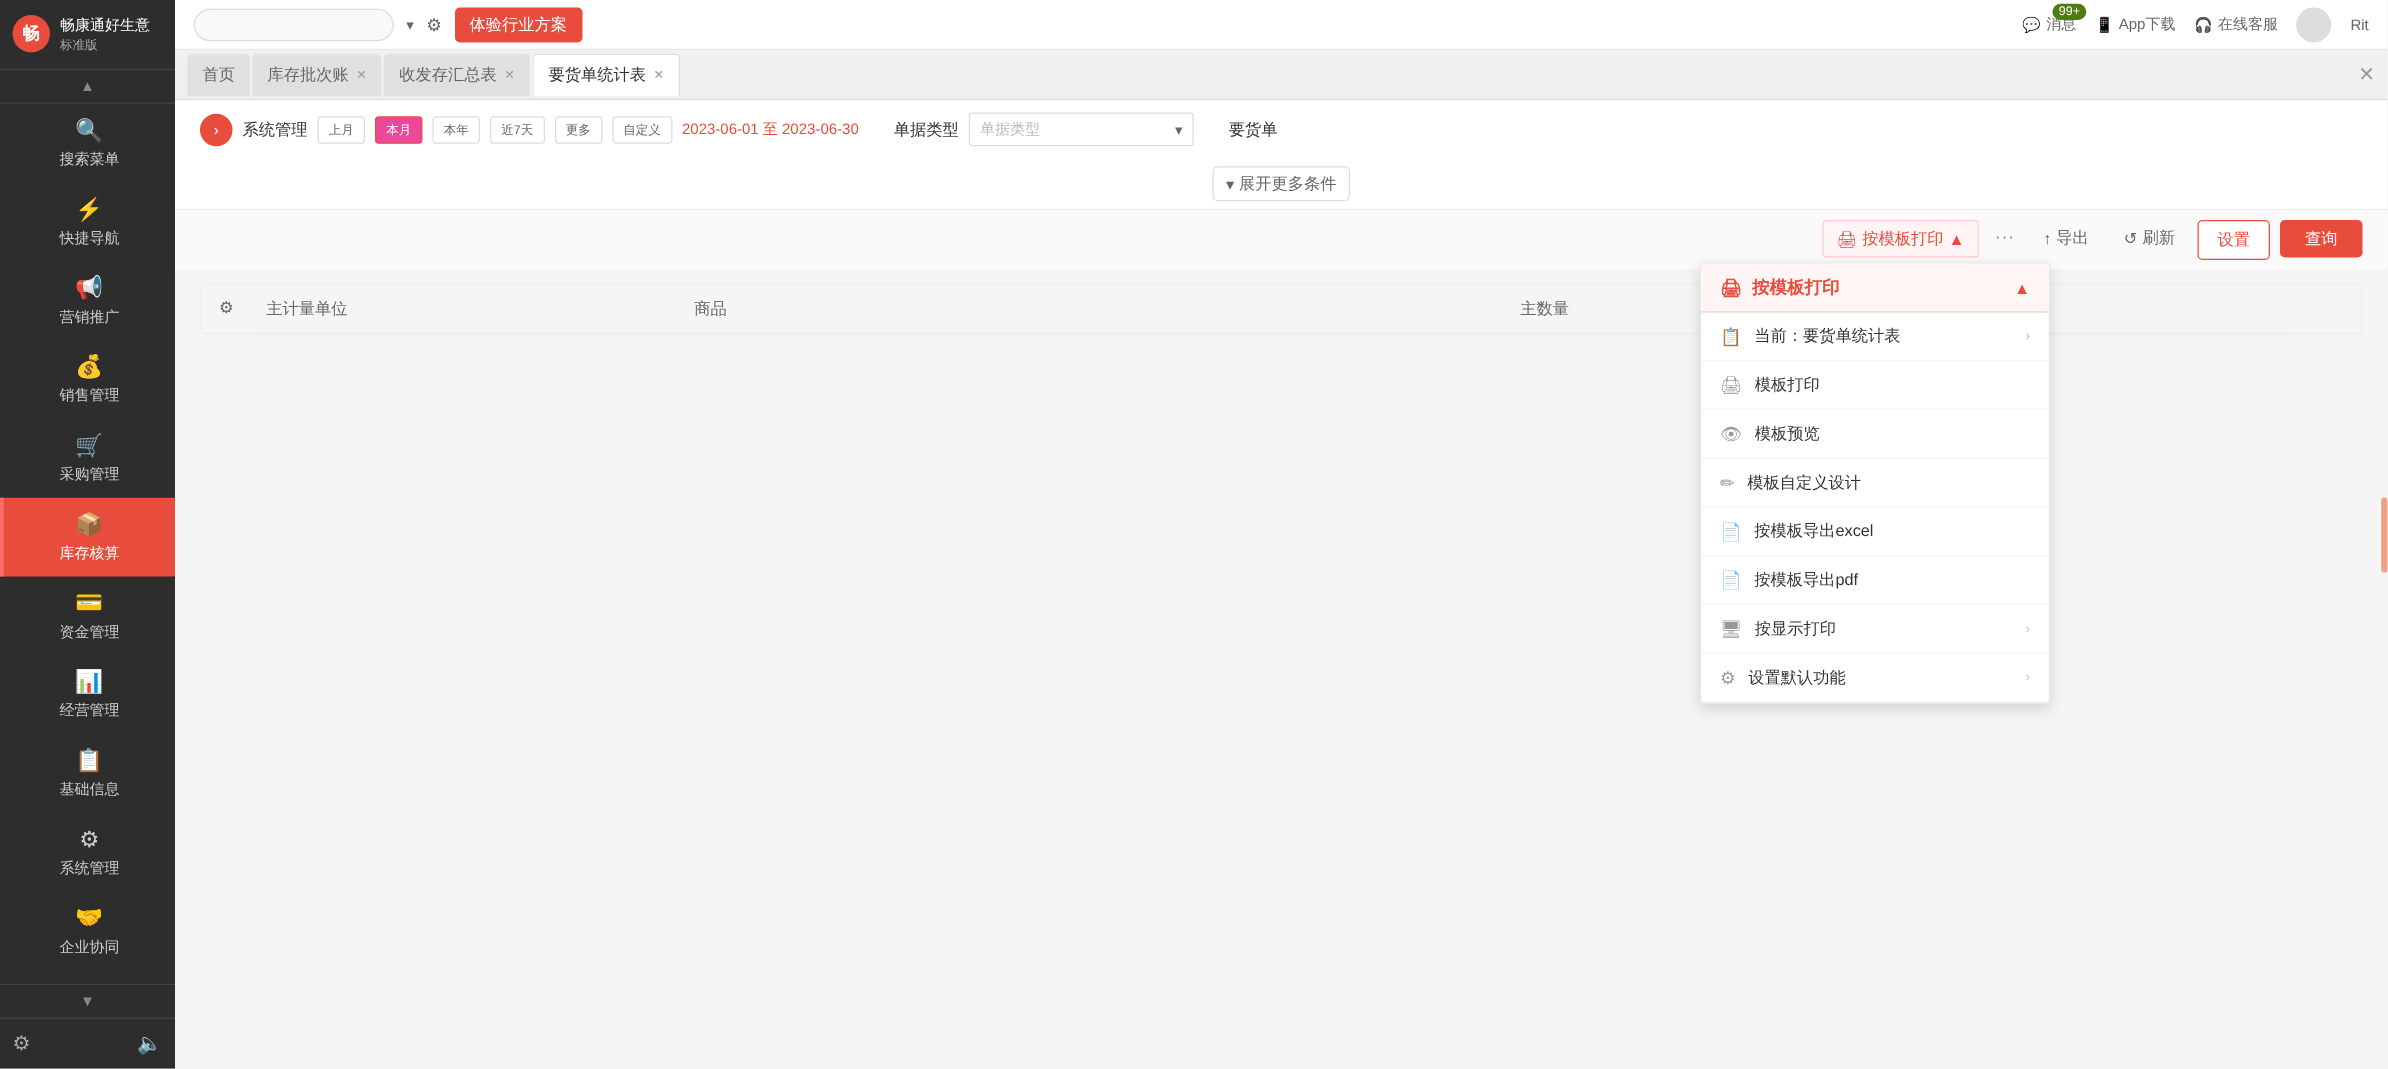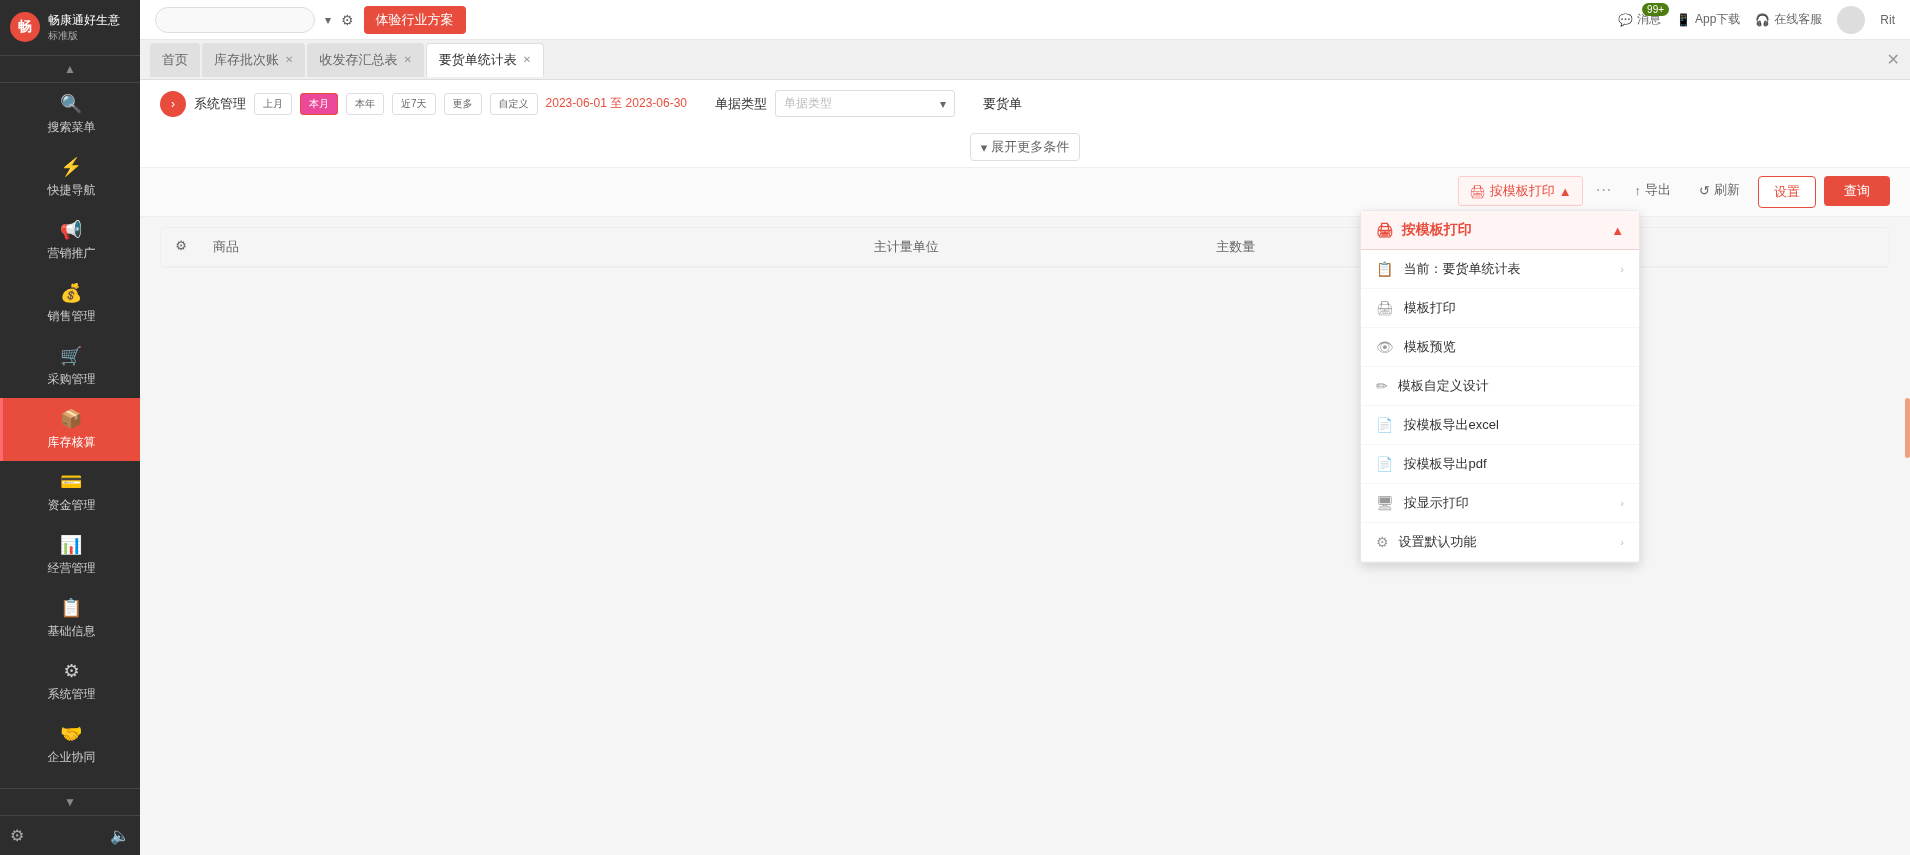--- a/index.html
+++ b/index.html
@@ -273,22 +273,22 @@
         <span>↺</span>
         <span>刷新</span>
       </div>
       <button class="btn-settings">设置</button>
       <button class="btn-query">查询</button>
     </div>
 
     <div class="table-container">
       <div class="table-header-row">
         <div class="table-header-cell small" style="flex:0 0 40px; text-align:center;">⚙</div>
+        <div class="table-header-cell">主计量单位</div>
         <div class="table-header-cell" style="flex:2;">商品</div>
-        <div class="table-header-cell">主计量单位</div>
         <div class="table-header-cell">主数量</div>
         <div class="table-header-cell">零售金额</div>
       </div>
 
     </div>
 
     <div class="dropdown-menu">
 
       <div class="dropdown-header">
         <div class="dropdown-header-title">

